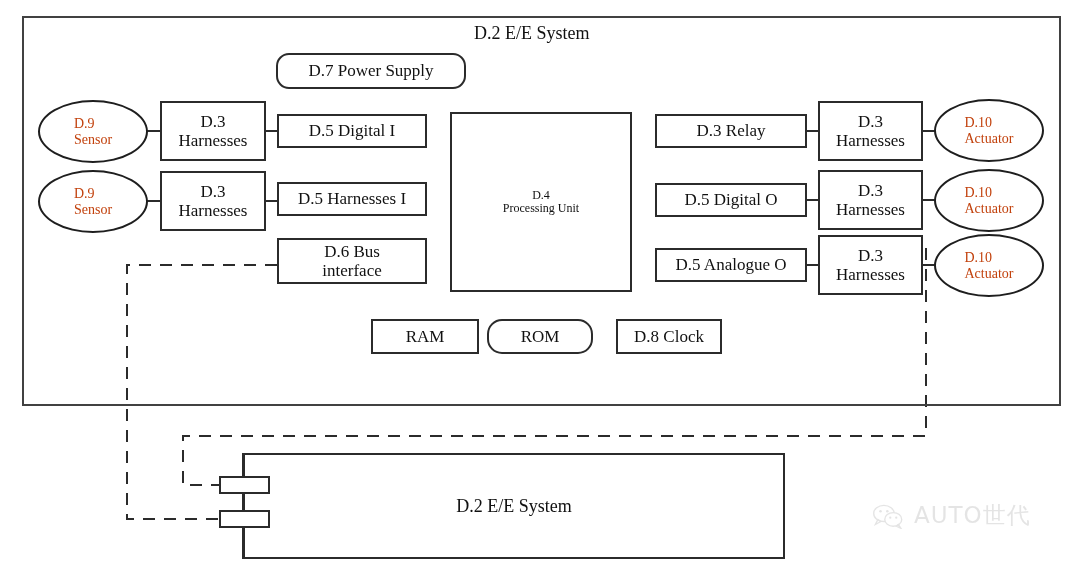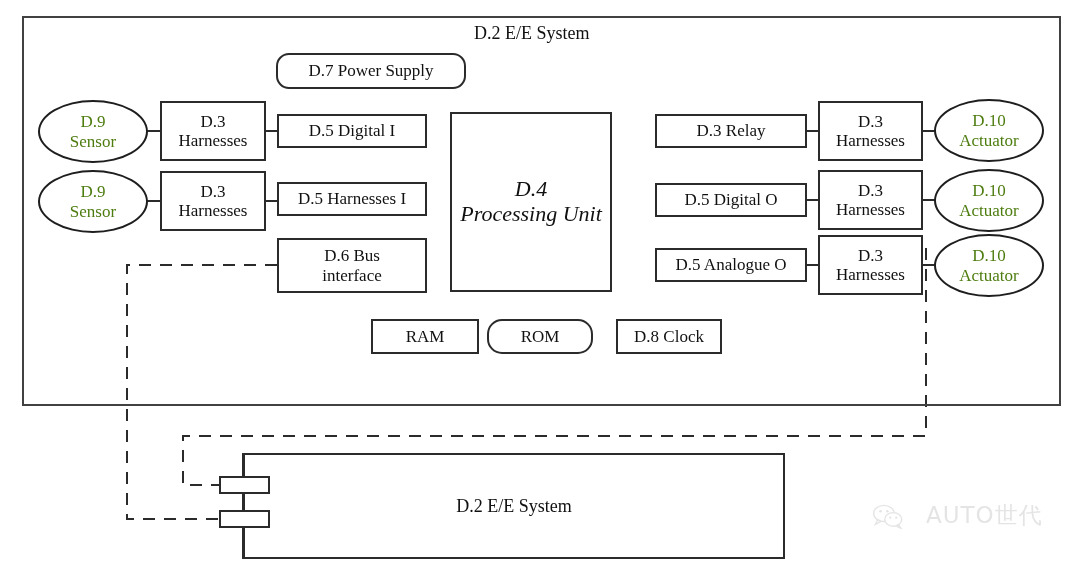--- a/index.html
+++ b/index.html
@@ -38,24 +38,23 @@
   }
   .ellipse{
     position:absolute;
     box-sizing:border-box;
     background:#ffffff;
     border:2px solid #1e1e1e;
     border-radius:50%;
     display:flex;
     align-items:center;
     justify-content:center;
-    text-align:center;
     line-height:1.12;
-    font-size:17px;
-    color:#4d7c0f;
+    font-size:14px;
+    color:#c2410c;
     white-space:pre-line;
     z-index:3;
   }
   .outer-frame{
     position:absolute;
     box-sizing:border-box;
     border:2px solid #414141;
     background:transparent;
     z-index:1;
   }
@@ -70,21 +69,21 @@
     position:absolute;
     box-sizing:border-box;
     background:#ffffff;
     border:2px solid #2b2b2b;
     z-index:5;
   }
   .watermark{
     position:absolute;
     display:flex;
     align-items:center;
-    gap:20px;
+    gap:8px;
     opacity:0.30;
     z-index:6;
     user-select:none;
   }
   .watermark .wm-text{
     font-family:"DejaVu Sans","Liberation Sans",sans-serif;
     font-size:23px;
     color:#a8a8a8;
     letter-spacing:1px;
   }
@@ -149,24 +148,24 @@
 Sensor</div>
 
   <div class="node" style="left:160px;top:101px;width:106px;height:60px;">D.3
 Harnesses</div>
   <div class="node" style="left:160px;top:171px;width:106px;height:60px;">D.3
 Harnesses</div>
 
   <div class="node" style="left:277px;top:114px;width:150px;height:34px;">D.5 Digital I</div>
   <div class="node" style="left:277px;top:182px;width:150px;height:34px;">D.5 Harnesses I</div>
 
-  <div class="node" style="left:277px;top:238px;width:150px;height:55px;">D.6 Bus
+  <div class="node" style="left:277px;top:238px;width:150px;height:46px;">D.6 Bus
 interface</div>
 
-  <div class="node" style="left:450px;top:112px;width:162px;height:180px;font-size:22px;font-style:italic;">D.4
+  <div class="node" style="left:450px;top:112px;width:182px;height:180px;font-size:12px;">D.4
 Processing Unit</div>
 
   <div class="node" style="left:655px;top:114px;width:152px;height:34px;">D.3 Relay</div>
   <div class="node" style="left:655px;top:183px;width:152px;height:34px;">D.5 Digital O</div>
   <div class="node" style="left:655px;top:248px;width:152px;height:34px;">D.5 Analogue O</div>
 
   <div class="node" style="left:818px;top:101px;width:105px;height:60px;">D.3
 Harnesses</div>
   <div class="node" style="left:818px;top:170px;width:105px;height:60px;">D.3
 Harnesses</div>

